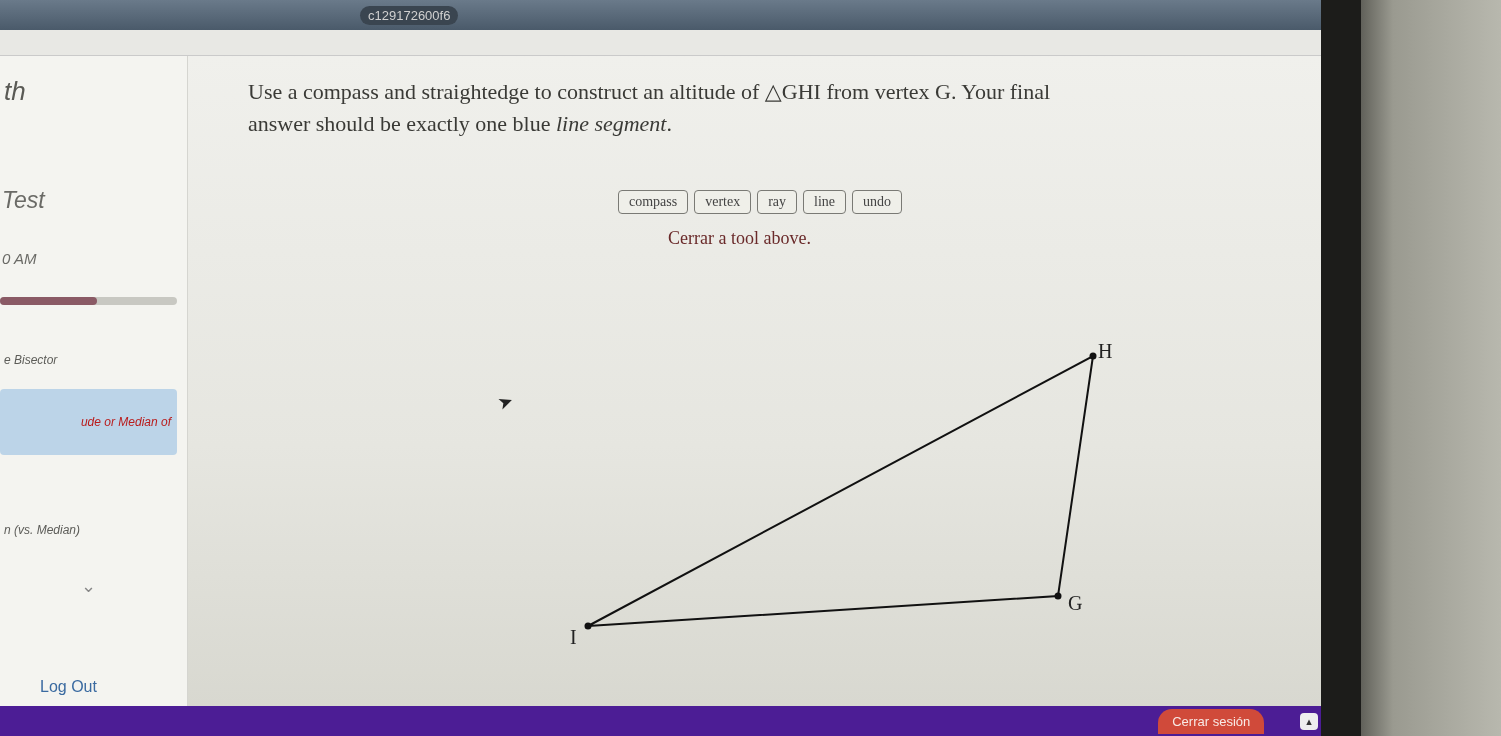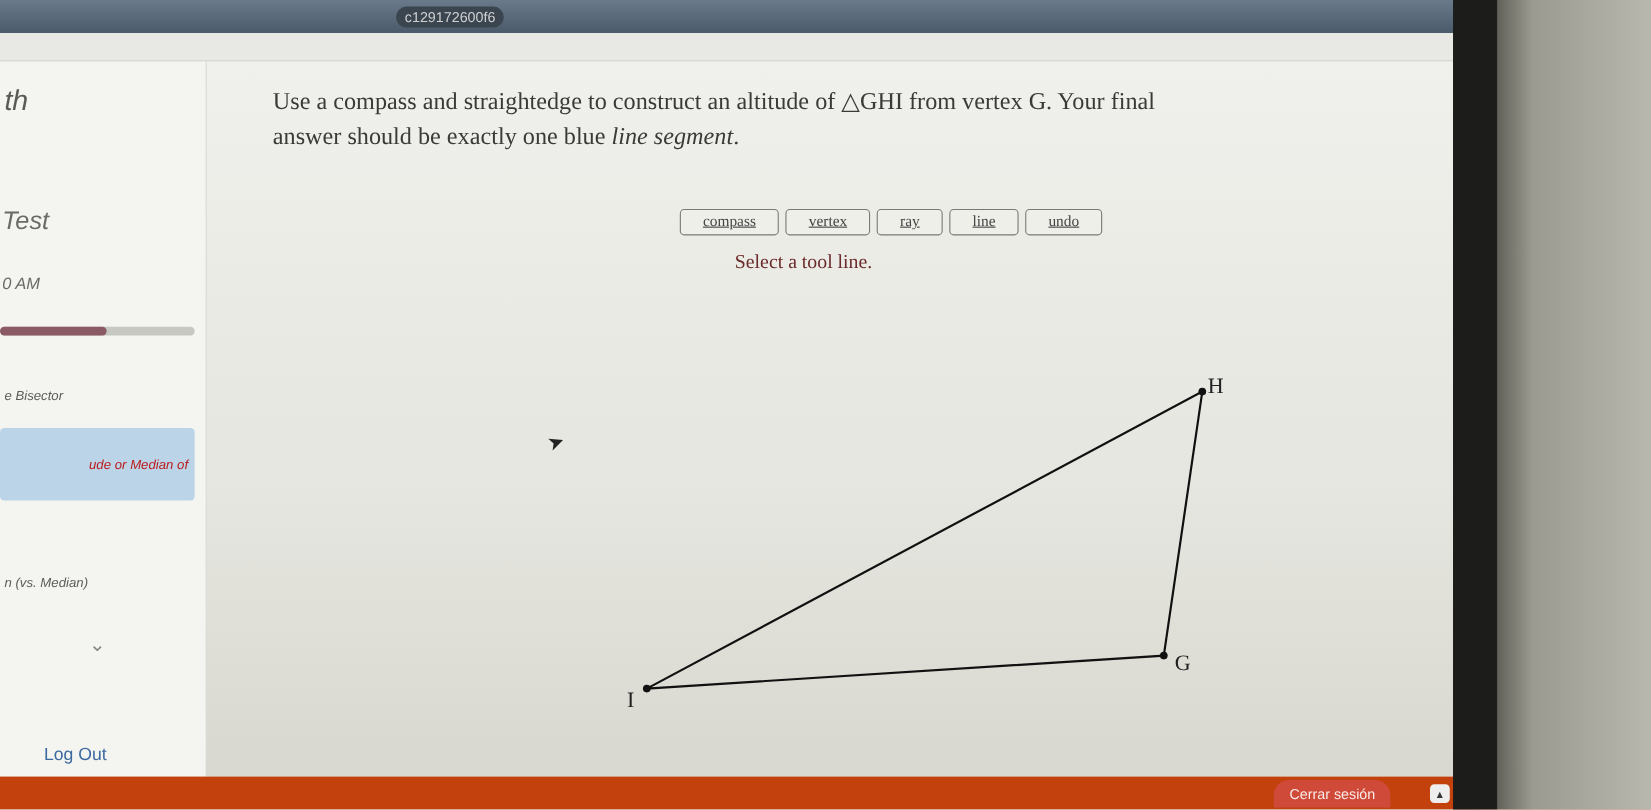--- a/index.html
+++ b/index.html
@@ -140,23 +140,22 @@
     display: flex;
     gap: 6px;
   }
   .tools button {
     font-family: 'Times New Roman', serif;
     font-size: 14px;
     color: #444;
     background: #efefe9;
     border: 1px solid #7a7a75;
     border-radius: 4px;
-    padding: 3px 20px;
+    padding: 3px 10px;
     cursor: pointer;
-    text-decoration: underline;
   }
   .hint {
     margin-top: 14px;
     margin-left: 420px;
     font-size: 18px;
     color: #6a2a2a;
     font-family: Georgia, serif;
   }
   .canvas {
     position: absolute;
@@ -178,21 +177,21 @@
     font-size: 18px;
     color: #222;
     transform: rotate(-20deg);
   }
   .taskbar {
     position: absolute;
     bottom: 0;
     left: 0;
     right: 0;
     height: 30px;
-    background: #c2410c;
+    background: #4c1d95;
     display: flex;
     align-items: center;
     justify-content: flex-end;
     padding: 0 14px;
     gap: 16px;
     font-family: Arial, sans-serif;
     font-size: 13px;
     color: #d8d8d8;
   }
   .taskbar .red-btn {
@@ -260,21 +259,21 @@
       <span>answer should be exactly one blue </span><span class="ital">line segment</span><span>.</span>
     </div>
 
     <div class="tools">
       <button>compass</button>
       <button>vertex</button>
       <button>ray</button>
       <button>line</button>
       <button>undo</button>
     </div>
-    <div class="hint">Select a tool line.</div>
+    <div class="hint">Cerrar a tool above.</div>
 
     <div class="cursor-arrow">➤</div>
 
     <div class="canvas">
       <svg width="640" height="380">
         <polygon points="60,340 530,310 565,70" fill="none" stroke="#111" stroke-width="2"></polygon>
         <circle cx="60" cy="340" r="3.5" fill="#111"></circle>
         <circle cx="530" cy="310" r="3.5" fill="#111"></circle>
         <circle cx="565" cy="70" r="3.5" fill="#111"></circle>
       </svg>

